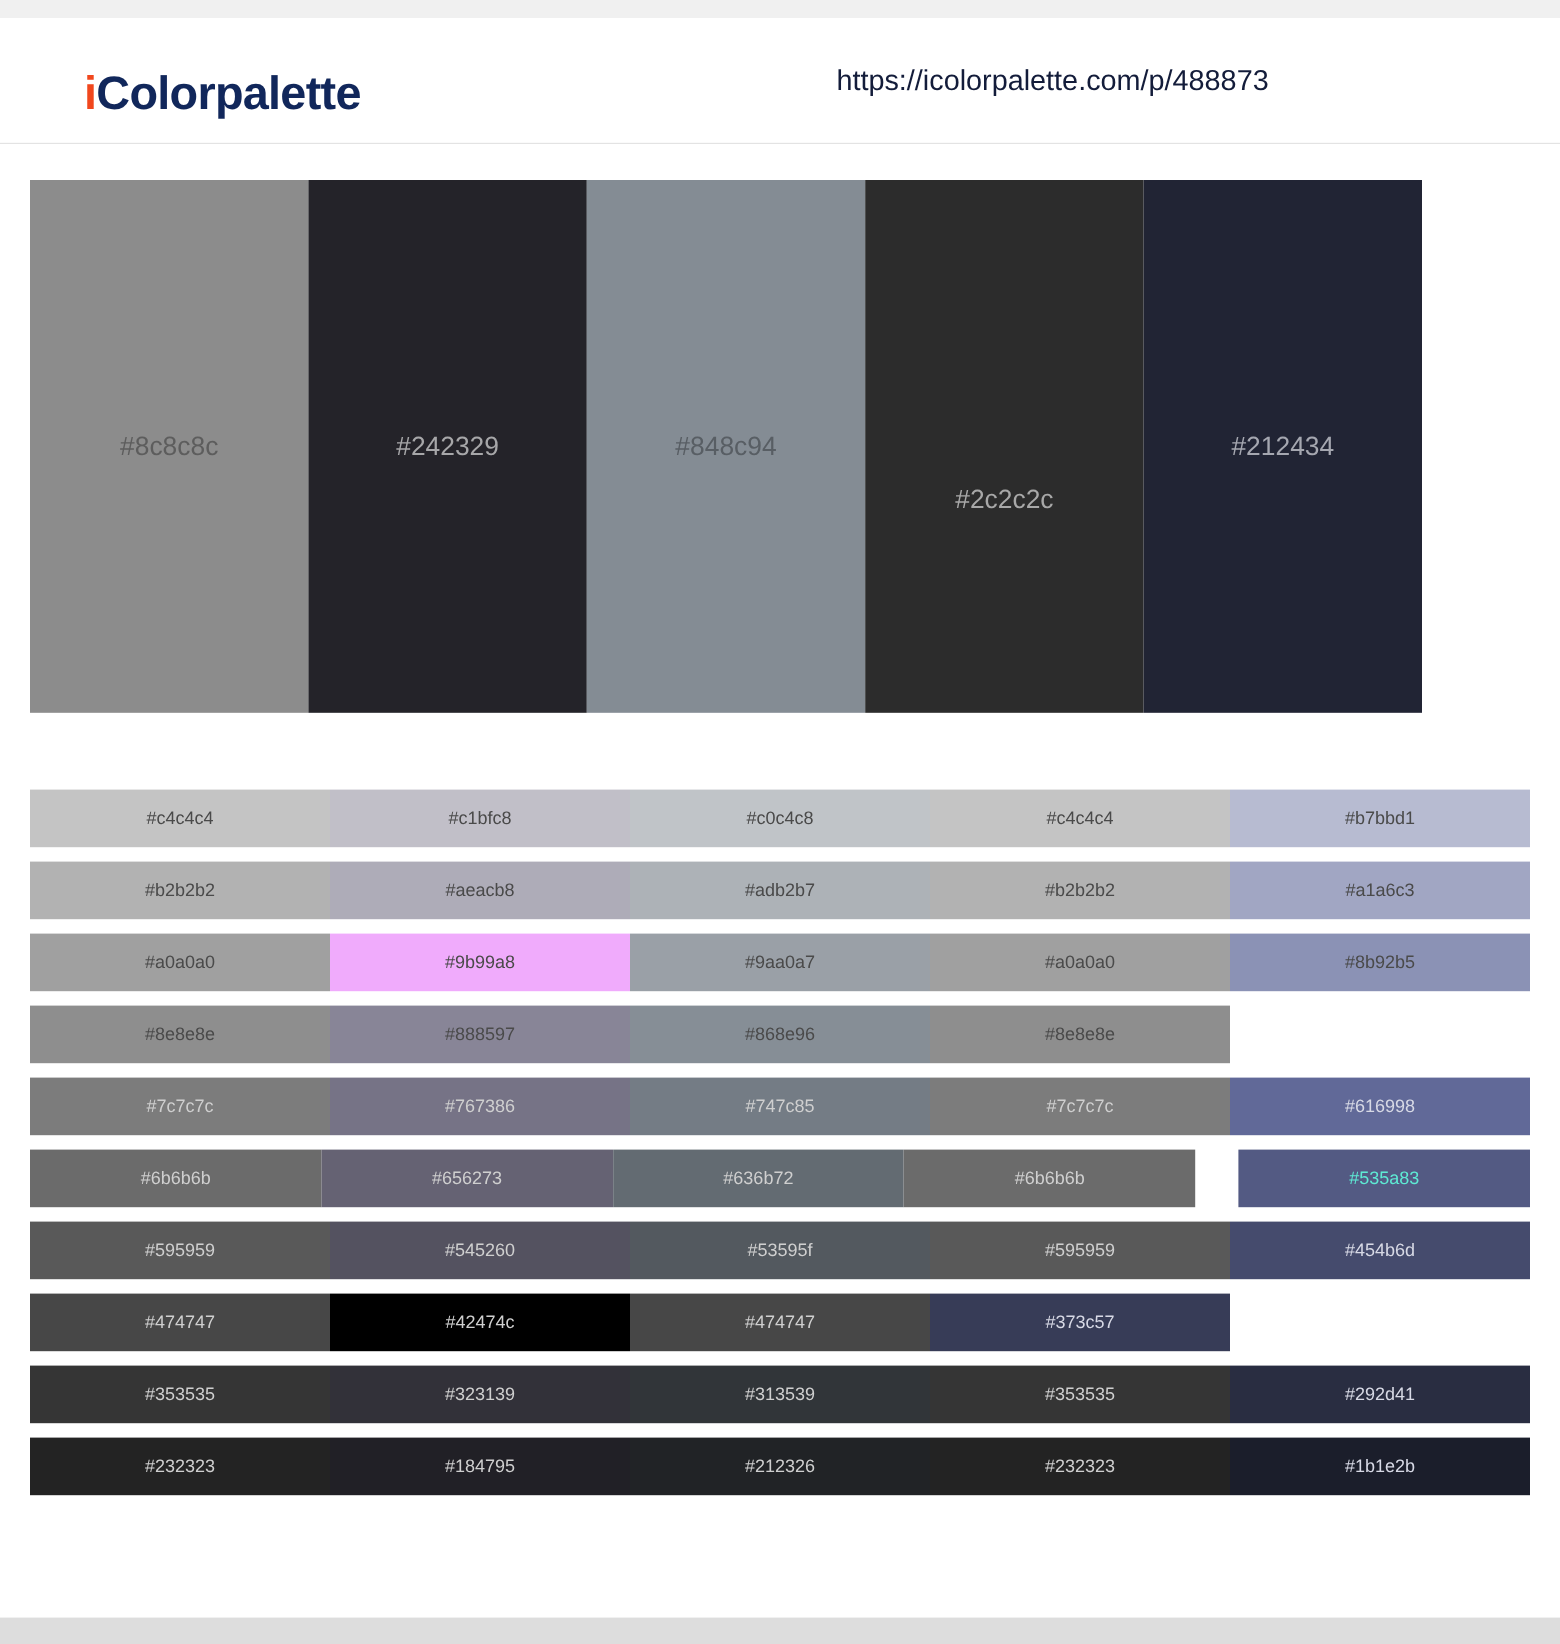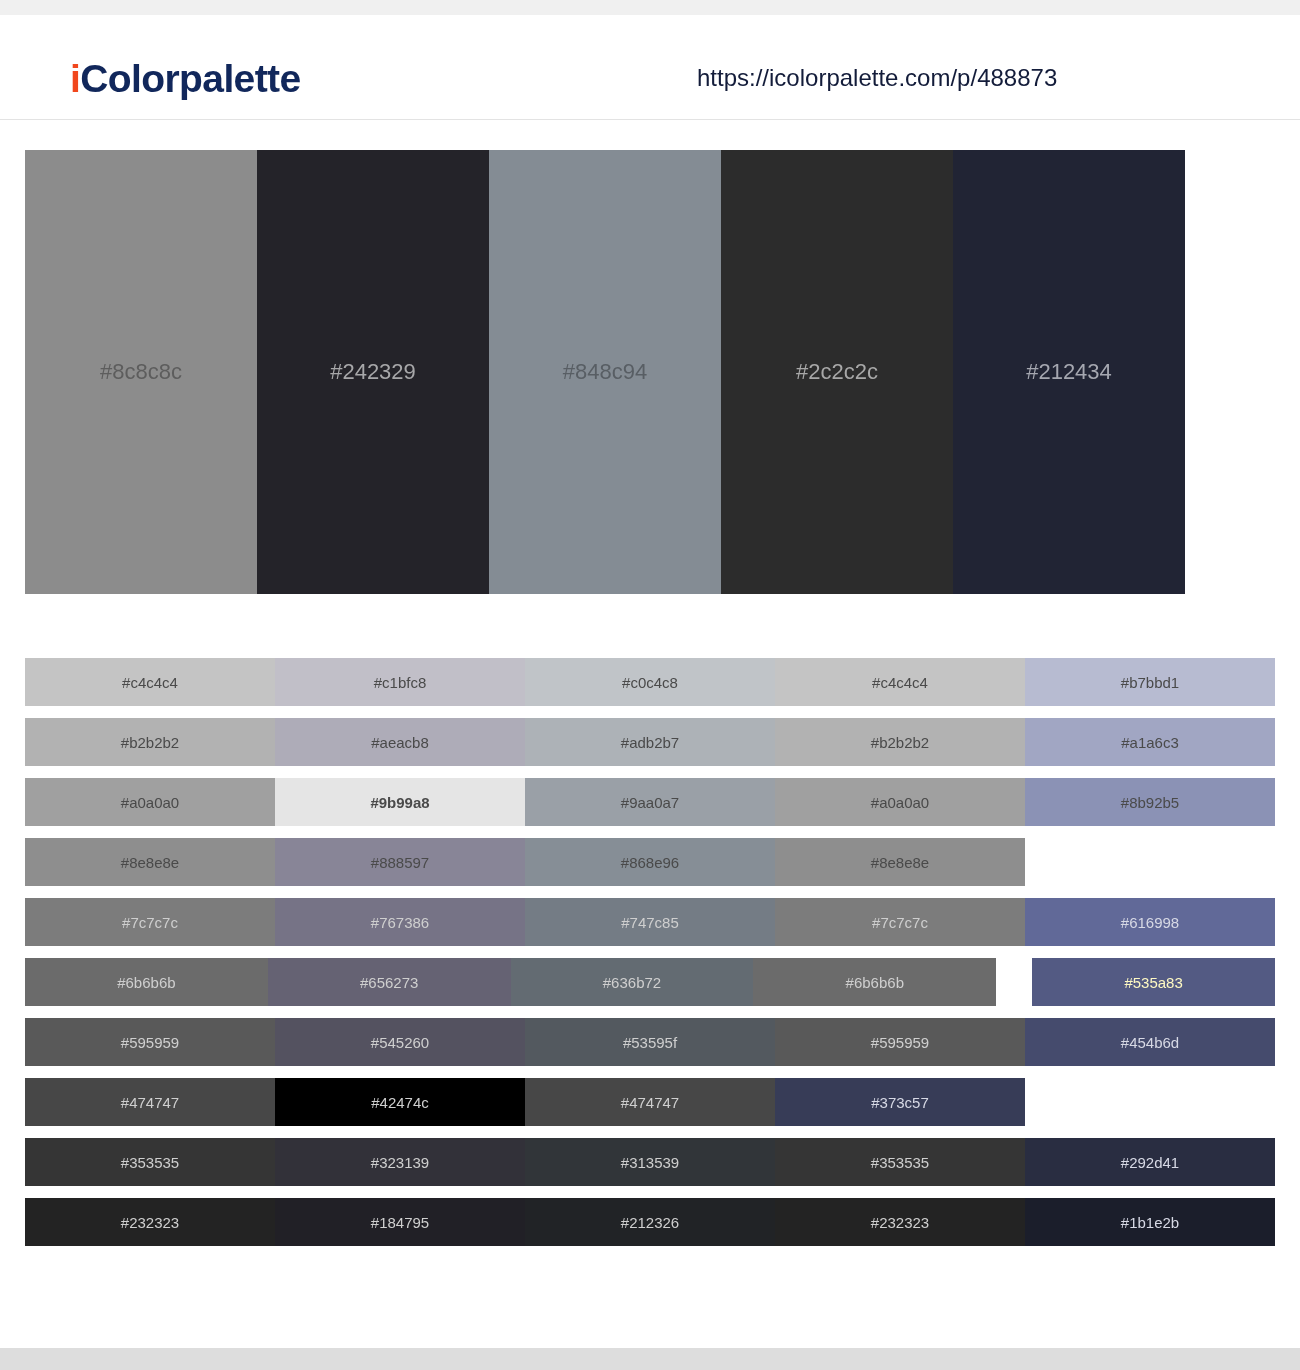--- a/index.html
+++ b/index.html
@@ -48,21 +48,21 @@
     letter-spacing: -0.6px;
     white-space: nowrap;
     line-height: 1;
   }
   .logo .logo-i { color: #f1471d; }
   .logo .logo-rest { color: #11275b; }
 
   .header-url {
     position: absolute;
     left: 697px;
-    top: 51px;
+    top: 41px;
     font-size: 24px;
     color: #131c3a;
     white-space: nowrap;
     line-height: 1;
   }
 
   
   .main-swatches {
     position: absolute;
     left: 25px;
@@ -140,21 +140,21 @@
       <div class="main-swatch" style="background: rgb(140, 140, 140);">
         <div class="code" style="color: rgb(93, 93, 93);">#8c8c8c</div>
       </div>
       <div class="main-swatch" style="background: rgb(36, 35, 41);">
         <div class="code" style="color: rgb(167, 167, 169);">#242329</div>
       </div>
       <div class="main-swatch" style="background: rgb(132, 140, 148);">
         <div class="code" style="color: rgb(88, 94, 100);">#848c94</div>
       </div>
       <div class="main-swatch" style="background: rgb(44, 44, 44);">
-        <div class="code" style="color: rgb(168, 168, 168);">#2c2c2c</div>
+        <div class="code" style="color: rgb(168, 168, 168); margin-top: 44px;">#2c2c2c</div>
       </div>
       <div class="main-swatch" style="background: rgb(33, 36, 52);">
         <div class="code" style="color: rgb(165, 167, 176);">#212434</div>
       </div>
     </div>
 
   <div class="shades-grid" id="shades-grid">
       <div class="shade-row">
         <div class="shade-cell" style="background: rgb(196, 196, 196); color: rgb(74, 74, 74);">#c4c4c4</div>
         <div class="shade-cell" style="background: rgb(193, 191, 200); color: rgb(74, 74, 74);">#c1bfc8</div>
@@ -164,21 +164,21 @@
       </div>
       <div class="shade-row">
         <div class="shade-cell" style="background: rgb(178, 178, 178); color: rgb(74, 74, 74);">#b2b2b2</div>
         <div class="shade-cell" style="background: rgb(174, 172, 184); color: rgb(74, 74, 74);">#aeacb8</div>
         <div class="shade-cell" style="background: rgb(173, 178, 183); color: rgb(74, 74, 74);">#adb2b7</div>
         <div class="shade-cell" style="background: rgb(178, 178, 178); color: rgb(74, 74, 74);">#b2b2b2</div>
         <div class="shade-cell" style="background: rgb(161, 166, 195); color: rgb(74, 74, 74);">#a1a6c3</div>
       </div>
       <div class="shade-row">
         <div class="shade-cell" style="background: rgb(160, 160, 160); color: rgb(74, 74, 74);">#a0a0a0</div>
-        <div class="shade-cell" style="background: #e5e5e5; color: rgb(74, 74, 74); font-weight: bold;">#9b99a8</div>
+        <div class="shade-cell" style="background: #f0abfc; color: rgb(74, 74, 74);">#9b99a8</div>
         <div class="shade-cell" style="background: rgb(154, 160, 167); color: rgb(74, 74, 74);">#9aa0a7</div>
         <div class="shade-cell" style="background: rgb(160, 160, 160); color: rgb(74, 74, 74);">#a0a0a0</div>
         <div class="shade-cell" style="background: rgb(139, 146, 181); color: rgb(74, 74, 74);">#8b92b5</div>
       </div>
       <div class="shade-row">
         <div class="shade-cell" style="background: rgb(142, 142, 142); color: rgb(74, 74, 74);">#8e8e8e</div>
         <div class="shade-cell" style="background: rgb(136, 133, 151); color: rgb(74, 74, 74);">#888597</div>
         <div class="shade-cell" style="background: rgb(134, 142, 150); color: rgb(74, 74, 74);">#868e96</div>
         <div class="shade-cell" style="background: rgb(142, 142, 142); color: rgb(74, 74, 74);">#8e8e8e</div>
       </div>
@@ -187,21 +187,21 @@
         <div class="shade-cell" style="background: rgb(118, 115, 134); color: rgb(207, 207, 207);">#767386</div>
         <div class="shade-cell" style="background: rgb(116, 124, 133); color: rgb(207, 207, 207);">#747c85</div>
         <div class="shade-cell" style="background: rgb(124, 124, 124); color: rgb(207, 207, 207);">#7c7c7c</div>
         <div class="shade-cell" style="background: rgb(97, 105, 152); color: rgb(215, 217, 229);">#616998</div>
       </div>
       <div class="shade-row">
         <div class="shade-cell" style="background: rgb(107, 107, 107); color: rgb(207, 207, 207);">#6b6b6b</div>
         <div class="shade-cell" style="background: rgb(101, 98, 115); color: rgb(207, 207, 207);">#656273</div>
         <div class="shade-cell" style="background: rgb(99, 107, 114); color: rgb(207, 207, 207);">#636b72</div>
         <div class="shade-cell" style="background: rgb(107, 107, 107); color: rgb(207, 207, 207);">#6b6b6b</div>
-        <div class="shade-cell" style="background: rgb(83, 90, 131); color: #fef9c3; margin-left: 36px;">#535a83</div>
+        <div class="shade-cell" style="background: rgb(83, 90, 131); color: #5eead4; margin-left: 36px;">#535a83</div>
       </div>
       <div class="shade-row">
         <div class="shade-cell" style="background: rgb(89, 89, 89); color: rgb(207, 207, 207);">#595959</div>
         <div class="shade-cell" style="background: rgb(84, 82, 96); color: rgb(207, 207, 207);">#545260</div>
         <div class="shade-cell" style="background: rgb(83, 89, 95); color: rgb(207, 207, 207);">#53595f</div>
         <div class="shade-cell" style="background: rgb(89, 89, 89); color: rgb(207, 207, 207);">#595959</div>
         <div class="shade-cell" style="background: rgb(69, 75, 109); color: rgb(215, 217, 229);">#454b6d</div>
       </div>
       <div class="shade-row">
         <div class="shade-cell" style="background: rgb(71, 71, 71); color: rgb(207, 207, 207);">#474747</div>

